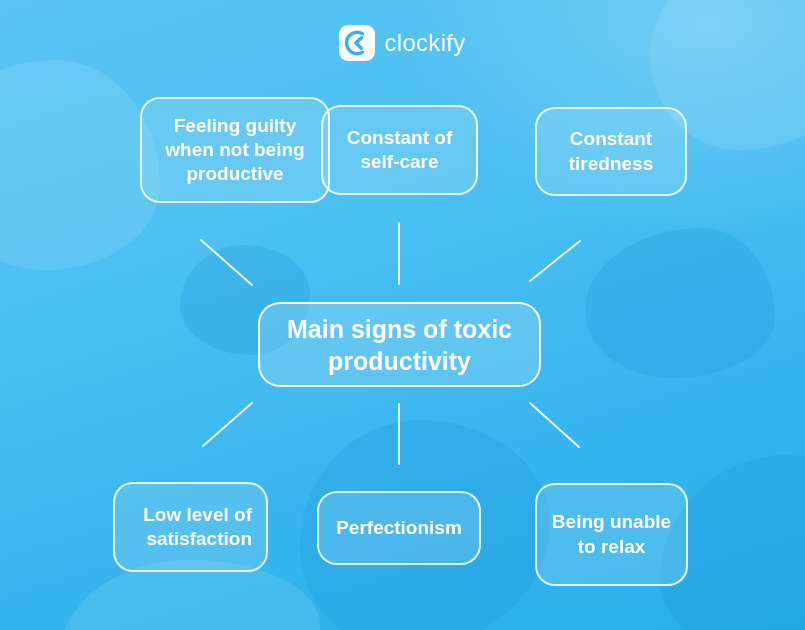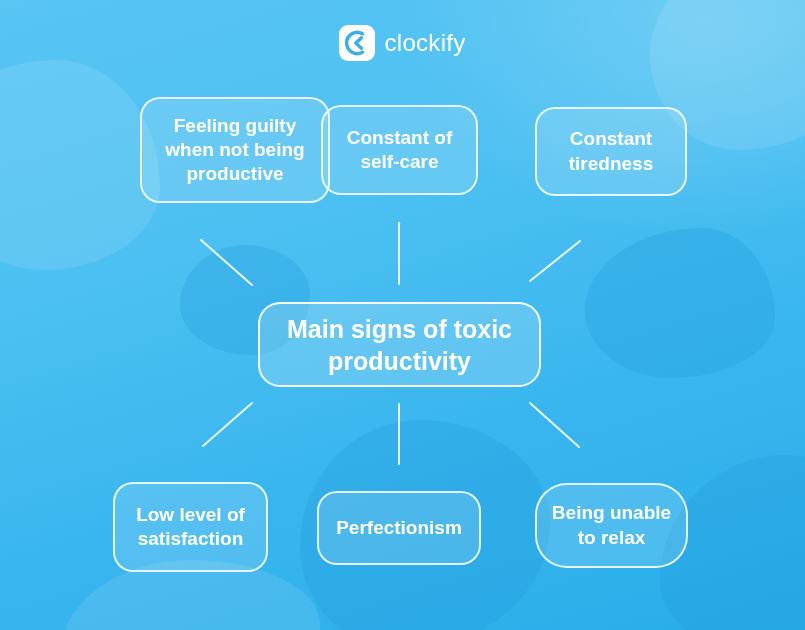--- a/index.html
+++ b/index.html
@@ -71,23 +71,23 @@
     font-size: 25px;
     border-radius: 22px;
     background: rgba(255,255,255,0.18);
     border-color: rgba(255,255,255,0.95);
     padding: 11px 10px;
   }
   .node.satellite { font-size: 19px; padding: 0 14px; }
   .pos-top-left      { left: 95px;  top: 97px;  width: 190px; height: 106px; margin-left: 45px; }
   .pos-top-center    { left: 321px; top: 105px; width: 157px; height: 90px;  }
   .pos-top-right     { left: 535px; top: 107px; width: 152px; height: 89px; justify-content: center;  }
-  .pos-bottom-left   { left: 113px; top: 482px; width: 155px; height: 90px;  }
+  .pos-bottom-left   { left: 113px; top: 482px; width: 155px; height: 90px; text-align: right;  }
   .pos-bottom-center { left: 317px; top: 491px; width: 164px; height: 74px;  }
-  .pos-bottom-right  { left: 535px; top: 483px; width: 153px; height: 85px; border-radius: 32px;  }
+  .pos-bottom-right  { left: 535px; top: 483px; width: 153px; height: 103px;  }
 
   .arrows { position: absolute; inset: 0; width: 805px; height: 630px; }
 </style>
 </head>
 <body>
 
 <div class="canvas">
 
   <div class="blob light blob-2"></div>
   <div class="blob dark  blob-1"></div>

